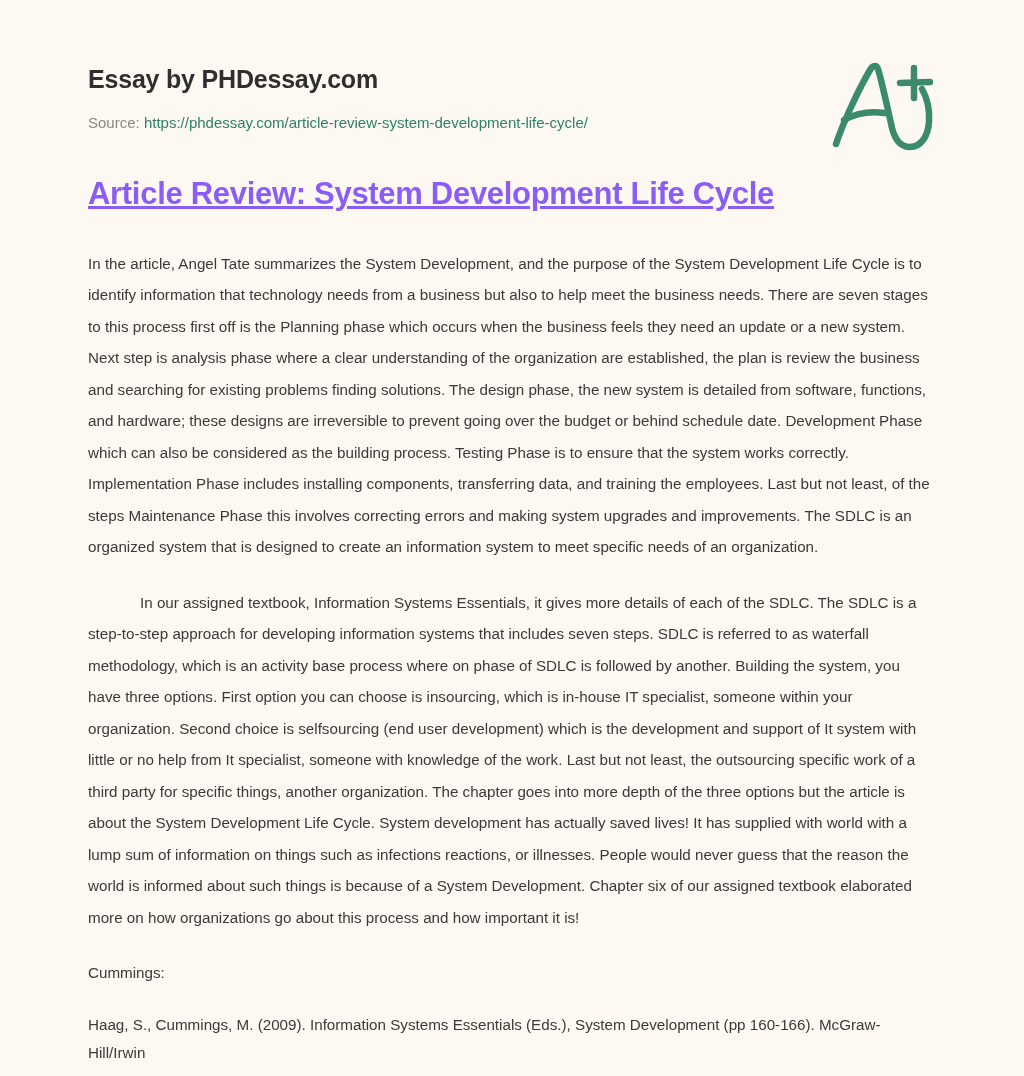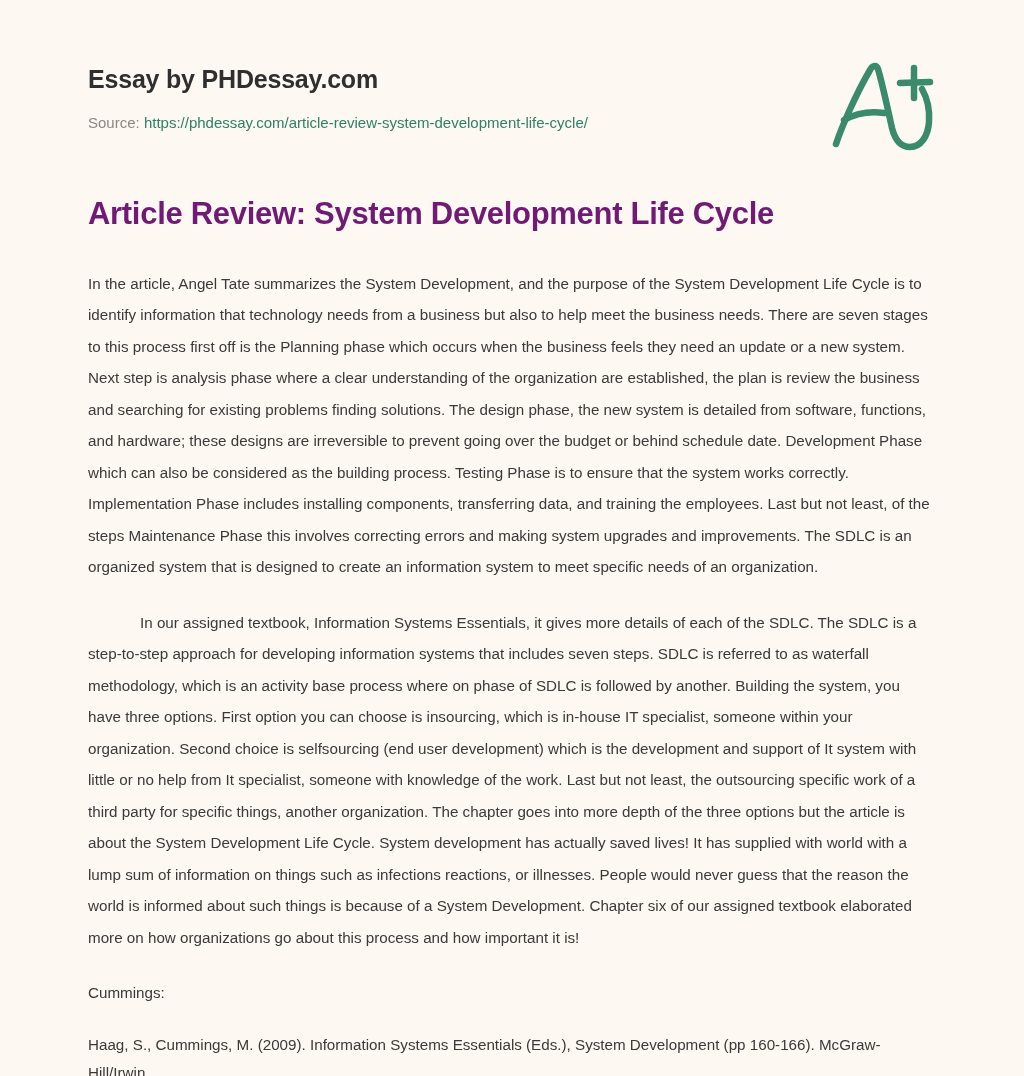--- a/index.html
+++ b/index.html
@@ -46,26 +46,27 @@
   }
   .logo {
     position: absolute;
     top: 48px;
     right: -6px;
     width: 120px;
     height: 110px;
   }
   
   .doc-title {
-    margin-top: 62px;
+    margin-top: 42px;
     font-size: 31px;
     font-weight: bold;
-    color: #701a75;
+    color: #8b5cf6;
     letter-spacing: -0.3px;
     line-height: 1.25;
+    text-decoration: underline;
   }
   
   .body-copy {
     margin-top: 34px;
   }
   .para {
     font-size: 15.2px;
     line-height: 31.5px;
     color: #3a3a3a;
     text-align: left;

